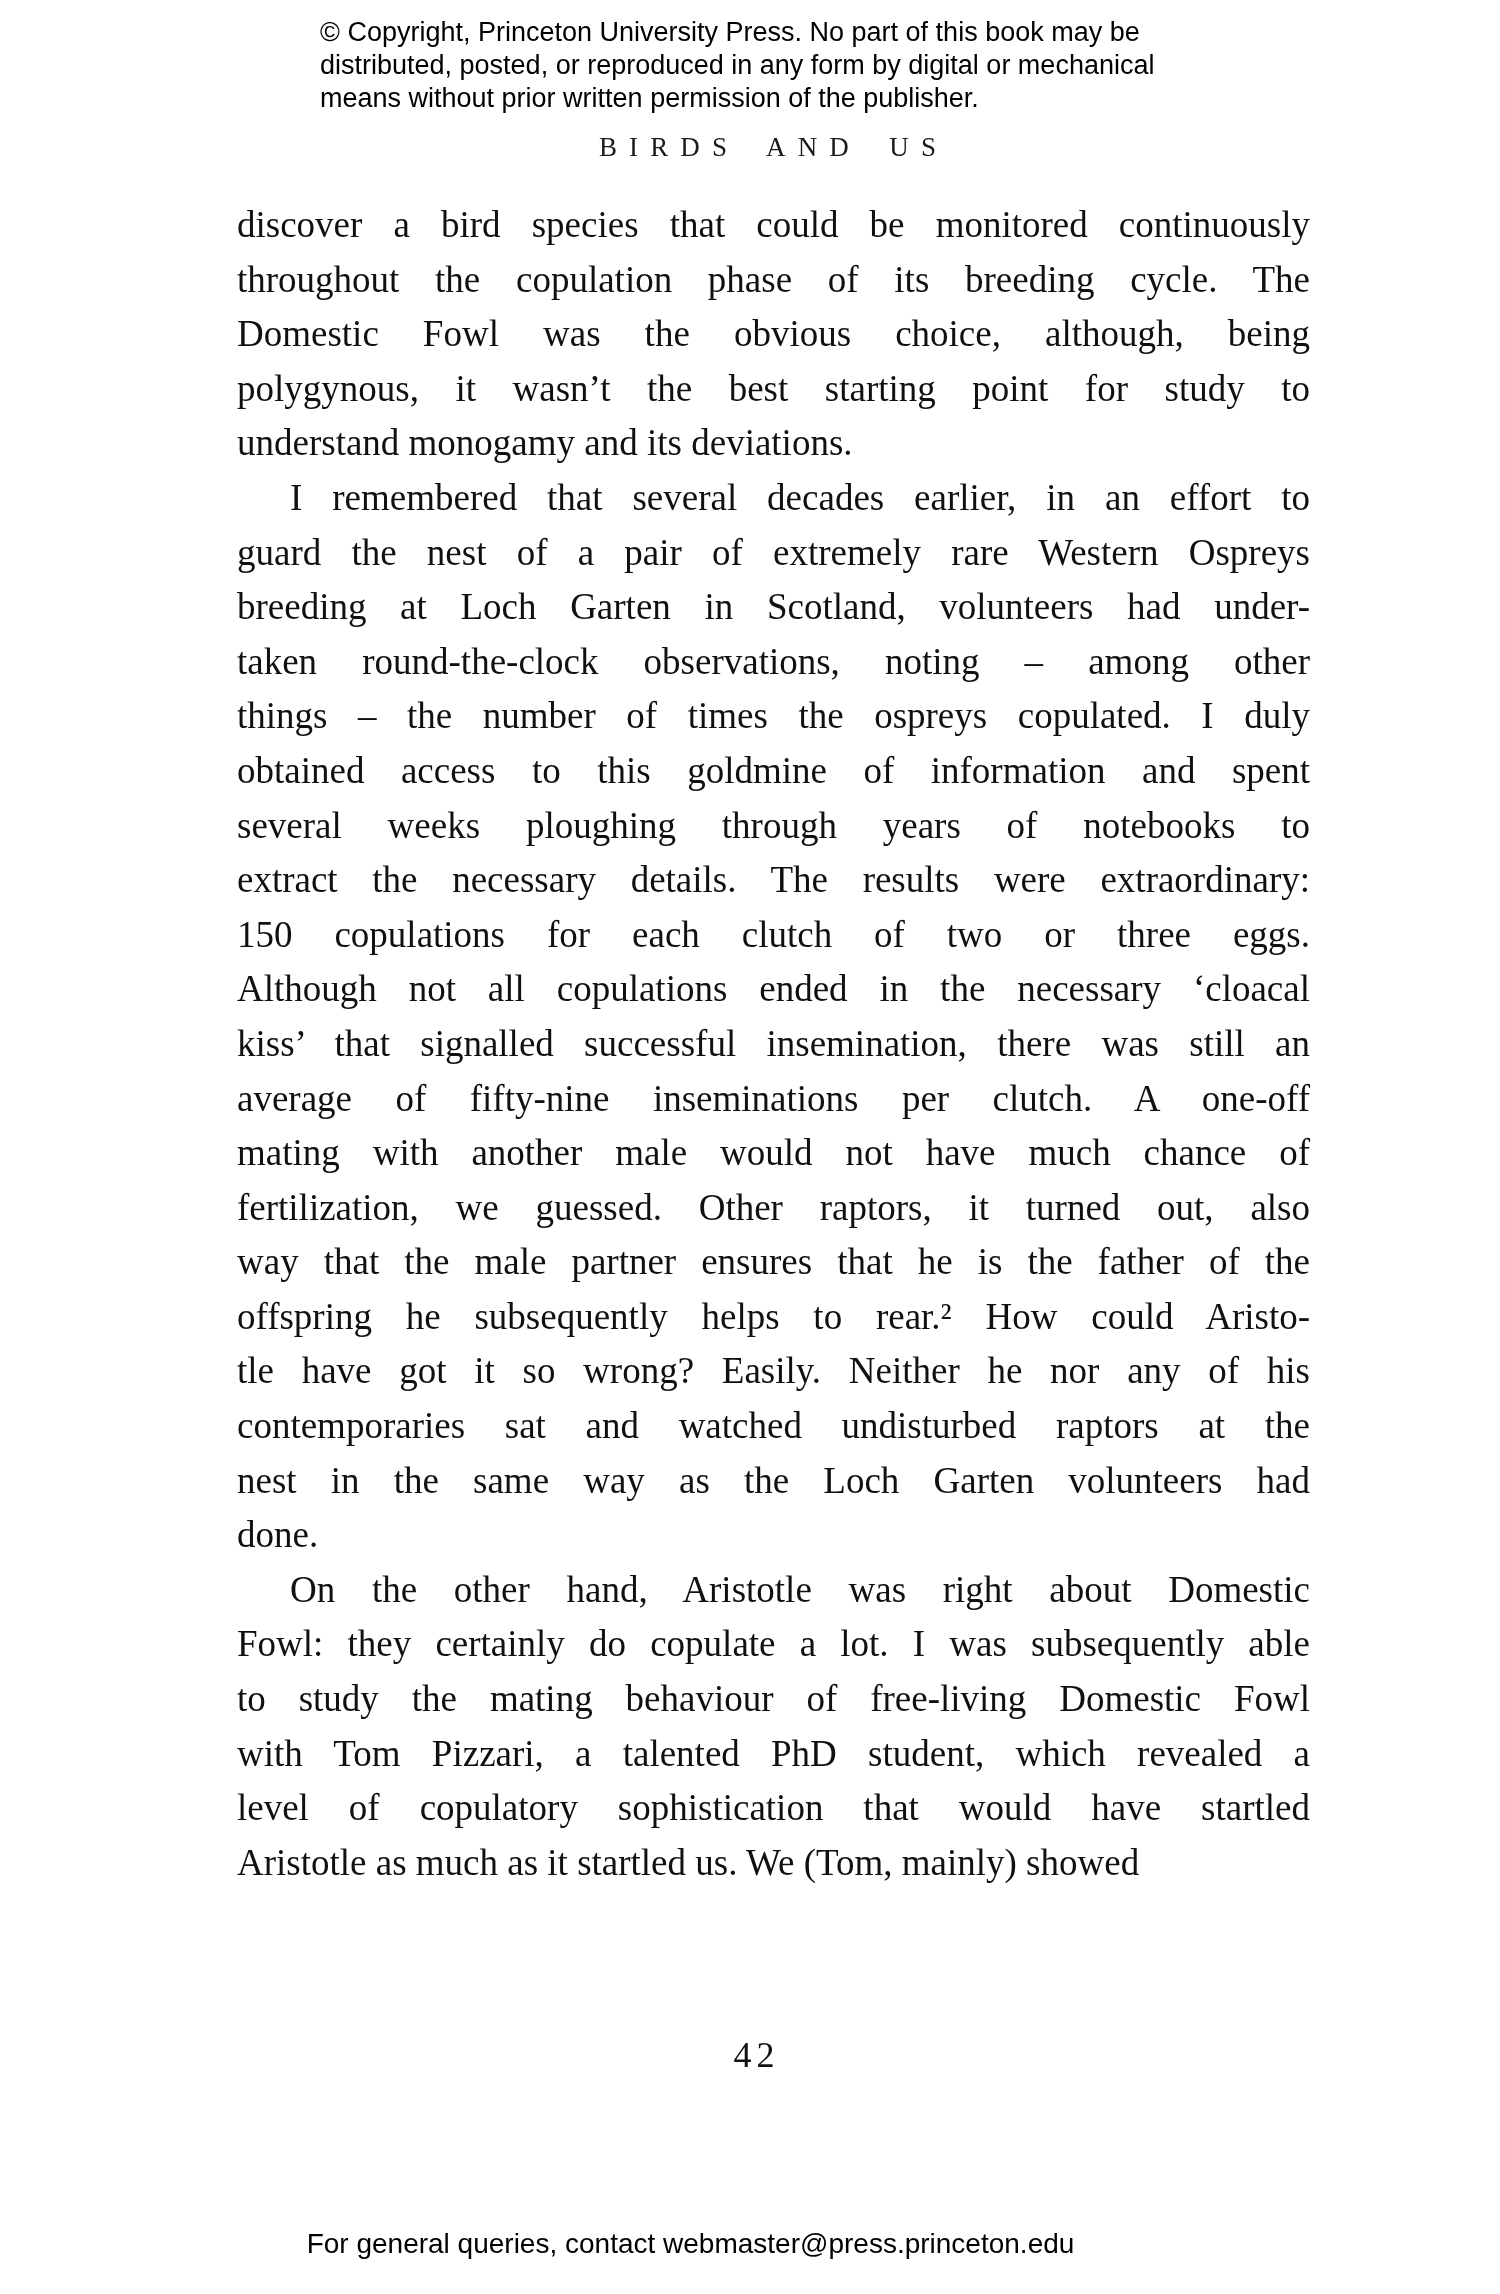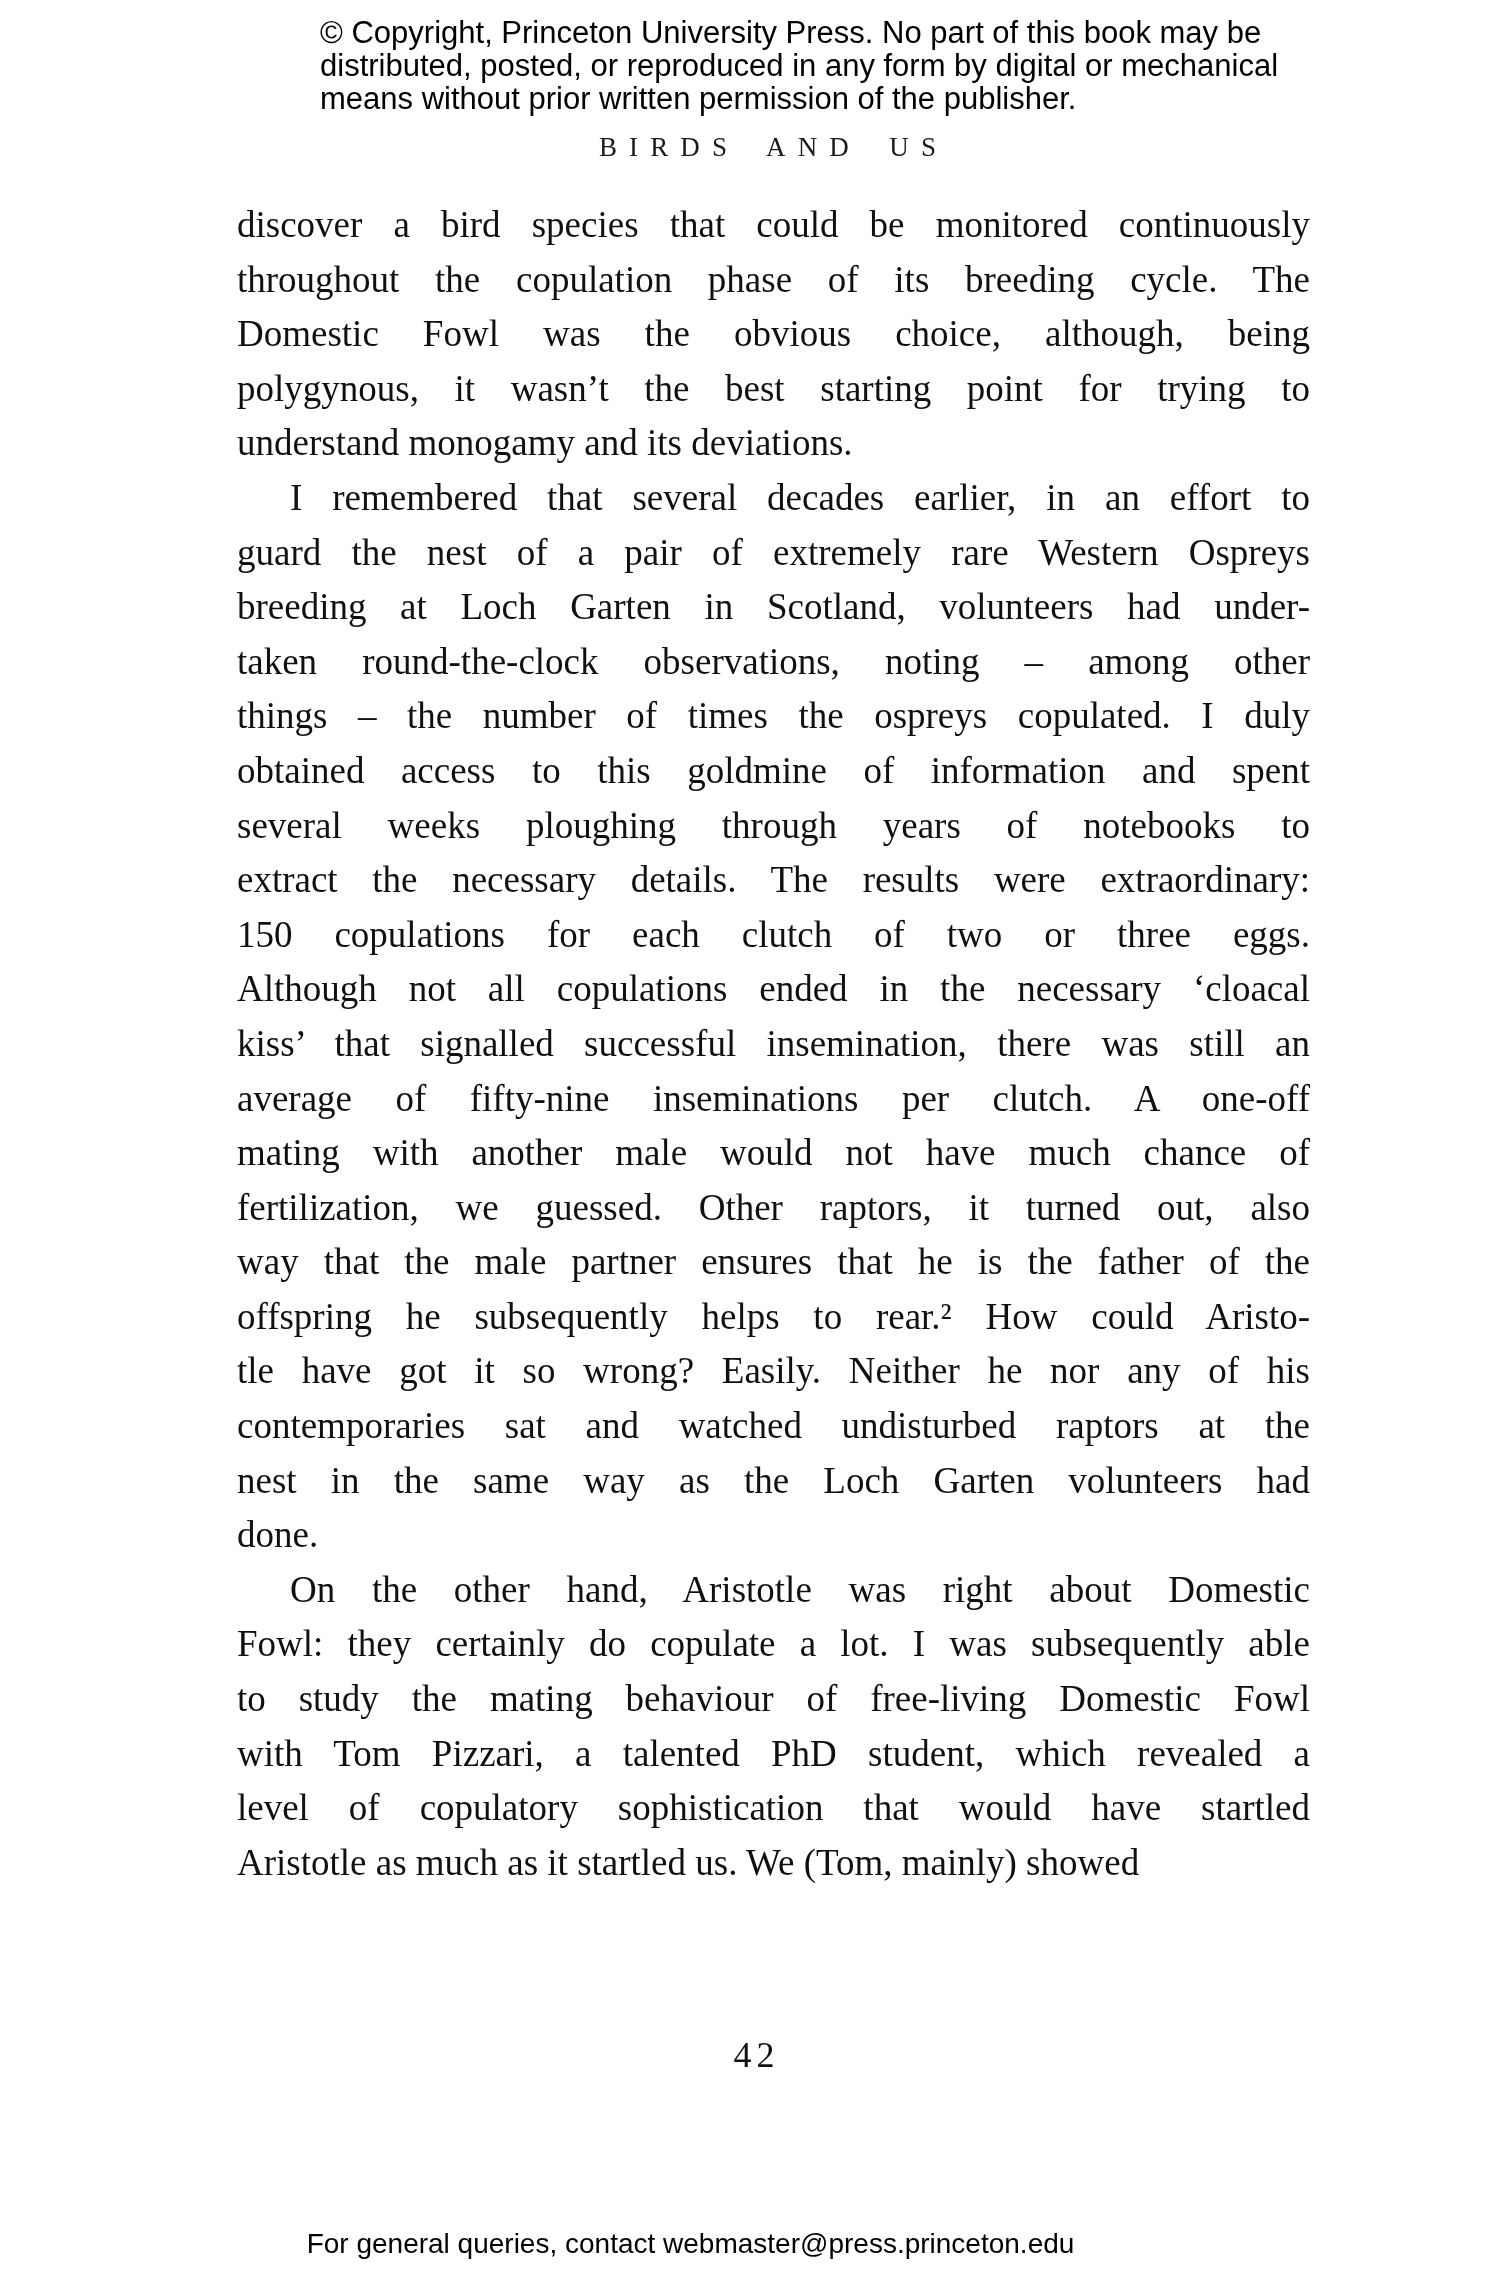--- a/index.html
+++ b/index.html
@@ -10,21 +10,21 @@
     position: relative;
     width: 1500px; height: 2294px;
     font-family: "Liberation Serif", serif;
     color: #141414;
     overflow: hidden;
   }
   .copyright {
     position: absolute;
     left: 320px; top: 16px;
     font-family: "Liberation Sans", sans-serif;
-    font-size: 31px;
+    font-size: 27px;
     line-height: 33px;
     color: #000000;
     text-align: left;
   }
   .running-head {
     position: absolute;
     left: 237px; top: 132px; width: 1073px;
     text-align: center;
     font-size: 27px;
     letter-spacing: 0.45em;
@@ -76,21 +76,21 @@
   <div>means without prior written permission of the publisher.</div>
 </div>
 
 <div class="running-head">BIRDS AND US</div>
 
 <div class="body-text">
     <div class="paragraph">
       <div class="line">discover a bird species that could be monitored continuously</div>
       <div class="line">throughout the copulation phase of its breeding cycle. The</div>
       <div class="line">Domestic Fowl was the obvious choice, although, being</div>
-      <div class="line">polygynous, it wasn’t the best starting point for trying to</div>
+      <div class="line">polygynous, it wasn’t the best starting point for study to</div>
       <div class="line last">understand monogamy and its deviations.</div>
     </div>
     <div class="paragraph">
       <div class="line indent">I remembered that several decades earlier, in an effort to</div>
       <div class="line">guard the nest of a pair of extremely rare Western Ospreys</div>
       <div class="line">breeding at Loch Garten in Scotland, volunteers had under-</div>
       <div class="line">taken round-the-clock observations, noting – among other</div>
       <div class="line">things – the number of times the ospreys copulated. I duly</div>
       <div class="line">obtained access to this goldmine of information and spent</div>
       <div class="line">several weeks ploughing through years of notebooks to</div>

